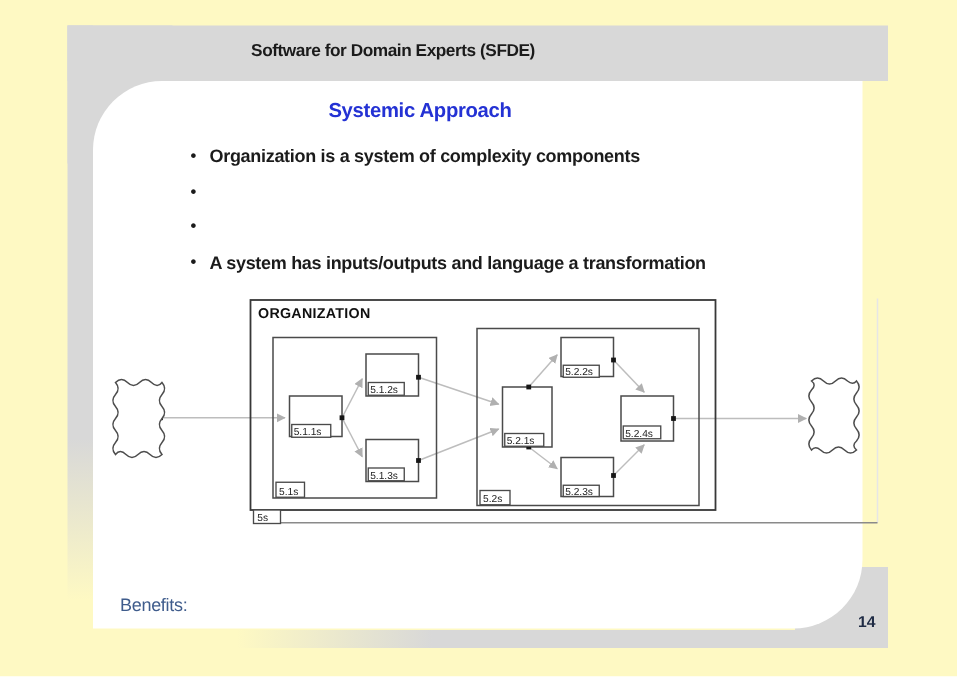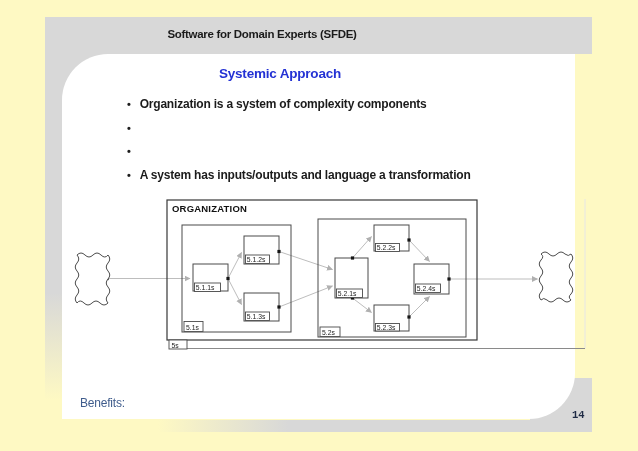--- a/index.html
+++ b/index.html
@@ -21,21 +21,21 @@
   .title{position:absolute;left:0px;top:66px;width:530px;text-align:center;
          font-size:13.5px;font-weight:bold;letter-spacing:-0.2px;color:#2432d4;padding-left:15px;}
   .bullets{position:absolute;left:127px;top:97px;}
   .brow{display:flex;gap:9px;height:23.5px;align-items:flex-start;
         font-size:12px;font-weight:bold;letter-spacing:-0.2px;color:#1b1b1b;line-height:15px;}
   .bdot{font-size:11px;line-height:15px;}
   .benefits-label{position:absolute;left:80px;top:370px;font-size:12px;font-weight:normal;
         letter-spacing:-0.2px;color:#3f5c8c;margin-top:26px;}
   .benefits{position:absolute;left:137px;top:370px;font-size:12px;font-weight:bold;
         letter-spacing:-0.2px;color:#3f5c8c;line-height:17.7px;}
-  .pagenum{position:absolute;left:572px;top:409px;font-size:10.5px;font-weight:bold;color:#1f2b45;font-family:Liberation Mono, monospace;}
+  .pagenum{position:absolute;left:572px;top:409px;font-size:10.5px;font-weight:bold;color:#1f2b45;}
   svg{position:absolute;left:0;top:0;pointer-events:none;}
   .dlabel{font-family:"Liberation Sans",sans-serif;font-size:6.8px;fill:#1d1d1d;}
   .orgt{font-family:"Liberation Sans",sans-serif;font-size:9.5px;font-weight:bold;fill:#101010;letter-spacing:0.2px;}
 </style>
 </head>
 <body>
 
 <div id="page">
 
   <div class="band-corner-tl"></div>

